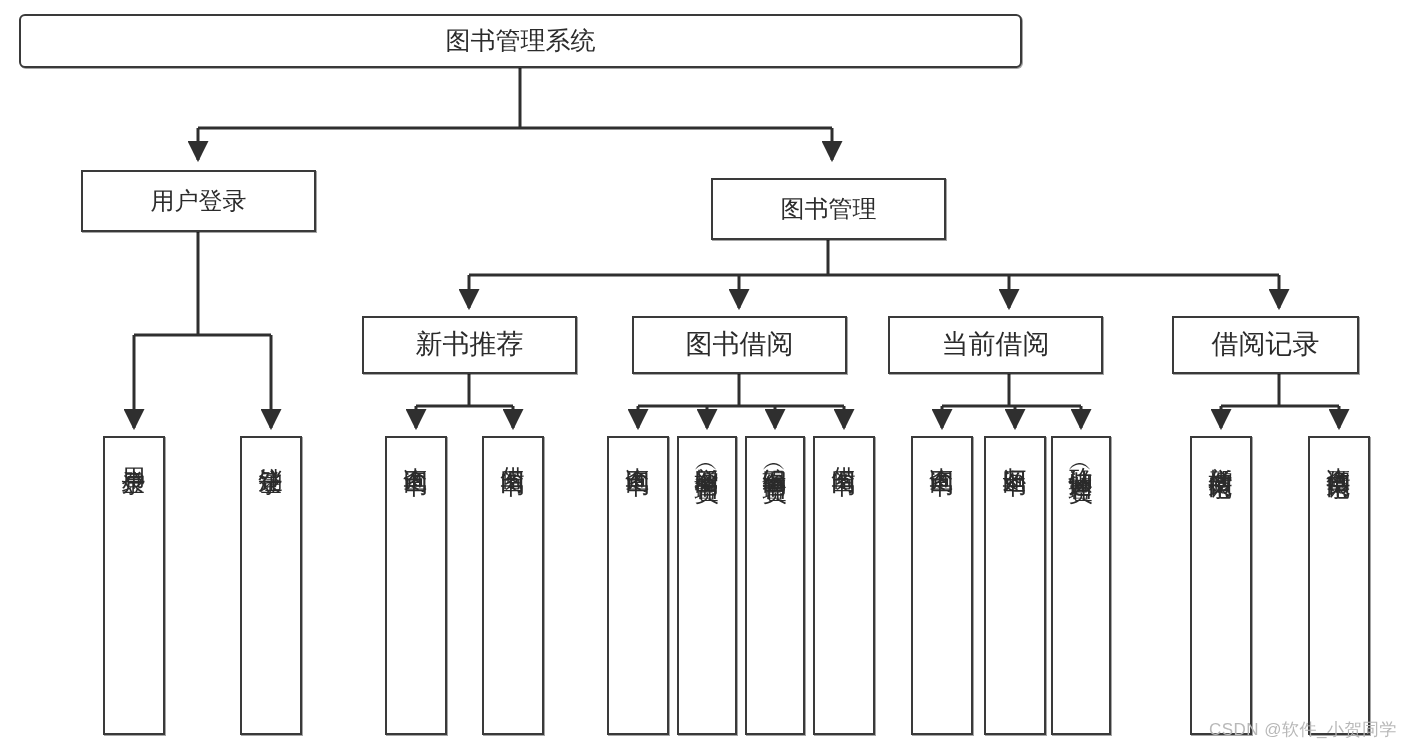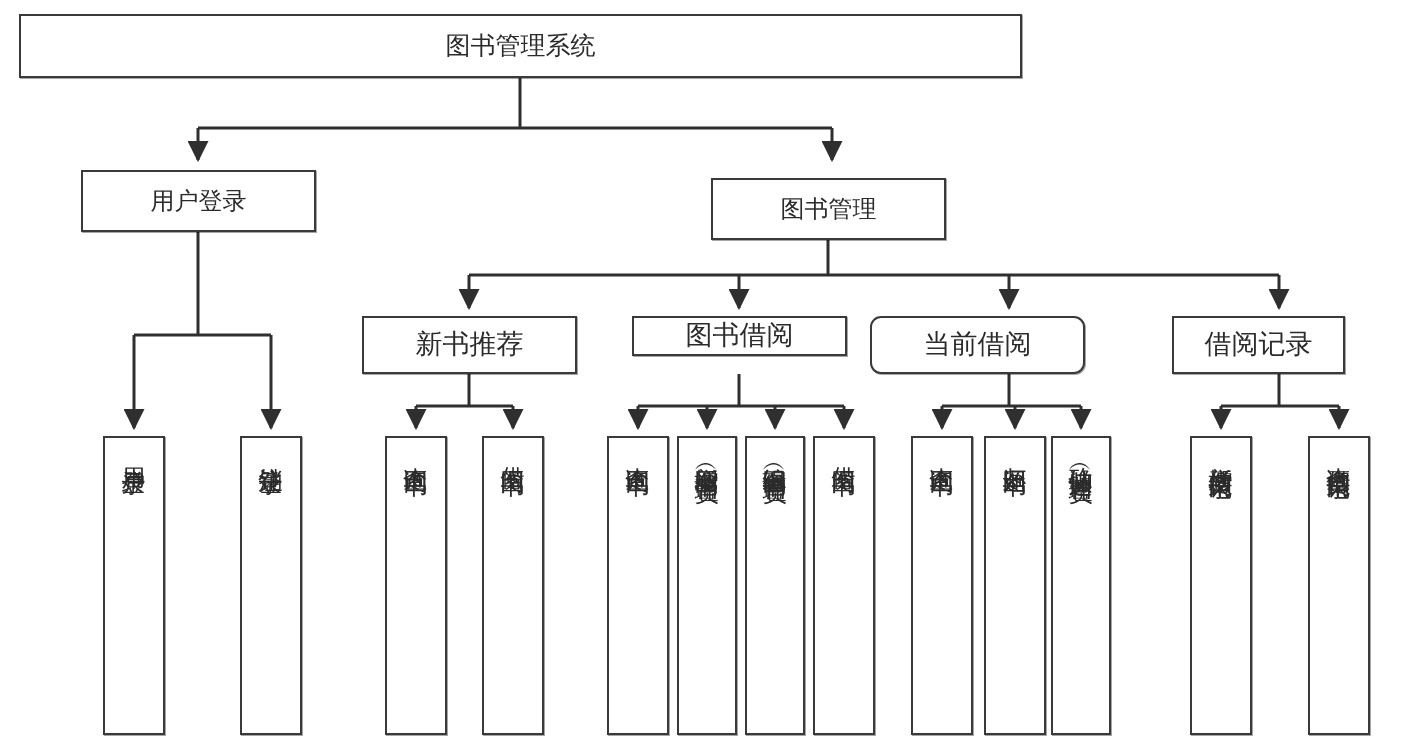--- a/index.html
+++ b/index.html
@@ -121,41 +121,41 @@
       <path d="M 1015 406 L 1015 428" marker-end="url(#arrow)"></path>
       <path d="M 1081 406 L 1081 428" marker-end="url(#arrow)"></path>
 
       <path d="M 1279 374 L 1279 406"></path>
       <path d="M 1221 406 L 1339 406"></path>
       <path d="M 1221 406 L 1221 428" marker-end="url(#arrow)"></path>
       <path d="M 1339 406 L 1339 428" marker-end="url(#arrow)"></path>
     </g>
   </svg>
 
-  <div class="node lvl1" style="left:19px; top:14px; width:1003px; height:64px;">
+  <div class="node lvl1" style="left:19px; top:14px; width:1003px; height:54px;border-radius:6px;">
     <span class="label">图书管理系统</span>
   </div>
 
   <div class="node lvl2" style="left:81px; top:170px; width:235px; height:62px;">
     <span class="label">用户登录</span>
   </div>
   <div class="node lvl2" style="left:711px; top:170px; width:235px; height:62px;margin-top:8px;">
     <span class="label">图书管理</span>
   </div>
 
   <div class="node lvl3" style="left:362px; top:316px; width:215px; height:58px;">
     <span class="label">新书推荐</span>
   </div>
-  <div class="node lvl3" style="left:632px; top:316px; width:215px; height:40px;">
+  <div class="node lvl3" style="left:632px; top:316px; width:215px; height:58px;">
     <span class="label">图书借阅</span>
   </div>
-  <div class="node lvl3" style="left:870px; top:316px; width:215px; height:58px;border-radius:11px;">
+  <div class="node lvl3" style="left:888px; top:316px; width:215px; height:58px;">
     <span class="label">当前借阅</span>
   </div>
-  <div class="node lvl3" style="left:1172px; top:316px; width:173px; height:58px;">
+  <div class="node lvl3" style="left:1172px; top:316px; width:187px; height:58px;">
     <span class="label">借阅记录</span>
   </div>
 
   <div class="node leaf" style="left:103px; top:436px; width:62px; height:299px;">
     <span class="label">用户登录</span>
   </div>
   <div class="node leaf" style="left:240px; top:436px; width:62px; height:299px;">
     <span class="label">注销登录</span>
   </div>
   <div class="node leaf" style="left:385px; top:436px; width:62px; height:299px;">
@@ -185,14 +185,15 @@
   <div class="node leaf" style="left:1051px; top:436px; width:60px; height:299px;">
     <span class="label">确认归还（管理员）</span>
   </div>
   <div class="node leaf" style="left:1190px; top:436px; width:62px; height:299px;">
     <span class="label">新增借阅记录</span>
   </div>
   <div class="node leaf" style="left:1308px; top:436px; width:62px; height:299px;">
     <span class="label">查询借阅记录</span>
   </div>
 
+  <div class="watermark">CSDN @软件_小贺同学</div>
 
 </div>
 
 </body></html>

